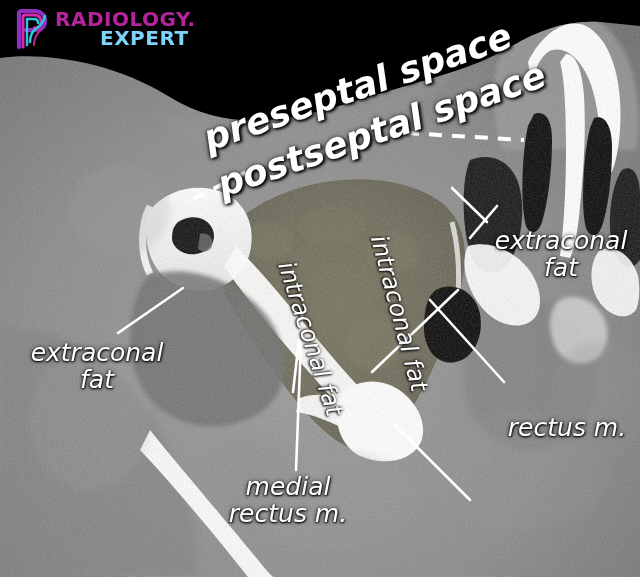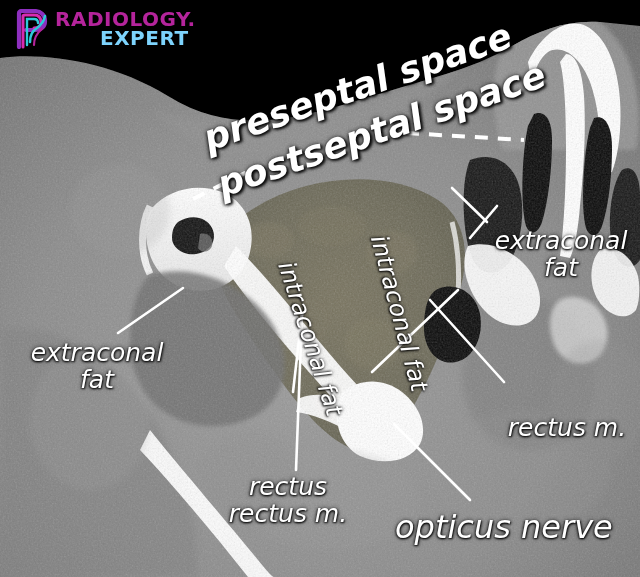--- a/index.html
+++ b/index.html
@@ -399,19 +399,18 @@
     <span>extraconal</span><br>
     <span>fat</span>
   </div>
 
   <div class="anno anno-italic anno-center" id="lbl-medial-rectus">
     <br>
     <span>rectus m.</span>
   </div>
 
   <div class="anno anno-italic anno-center" id="lbl-lateral-rectus">
-    <span>rectus</span><br>
+    <span>medial</span><br>
     <span>rectus m.</span>
   </div>
 
-  <div class="anno anno-italic" id="lbl-opticus">opticus nerve</div>
 
 </div>
 
 </body></html>

